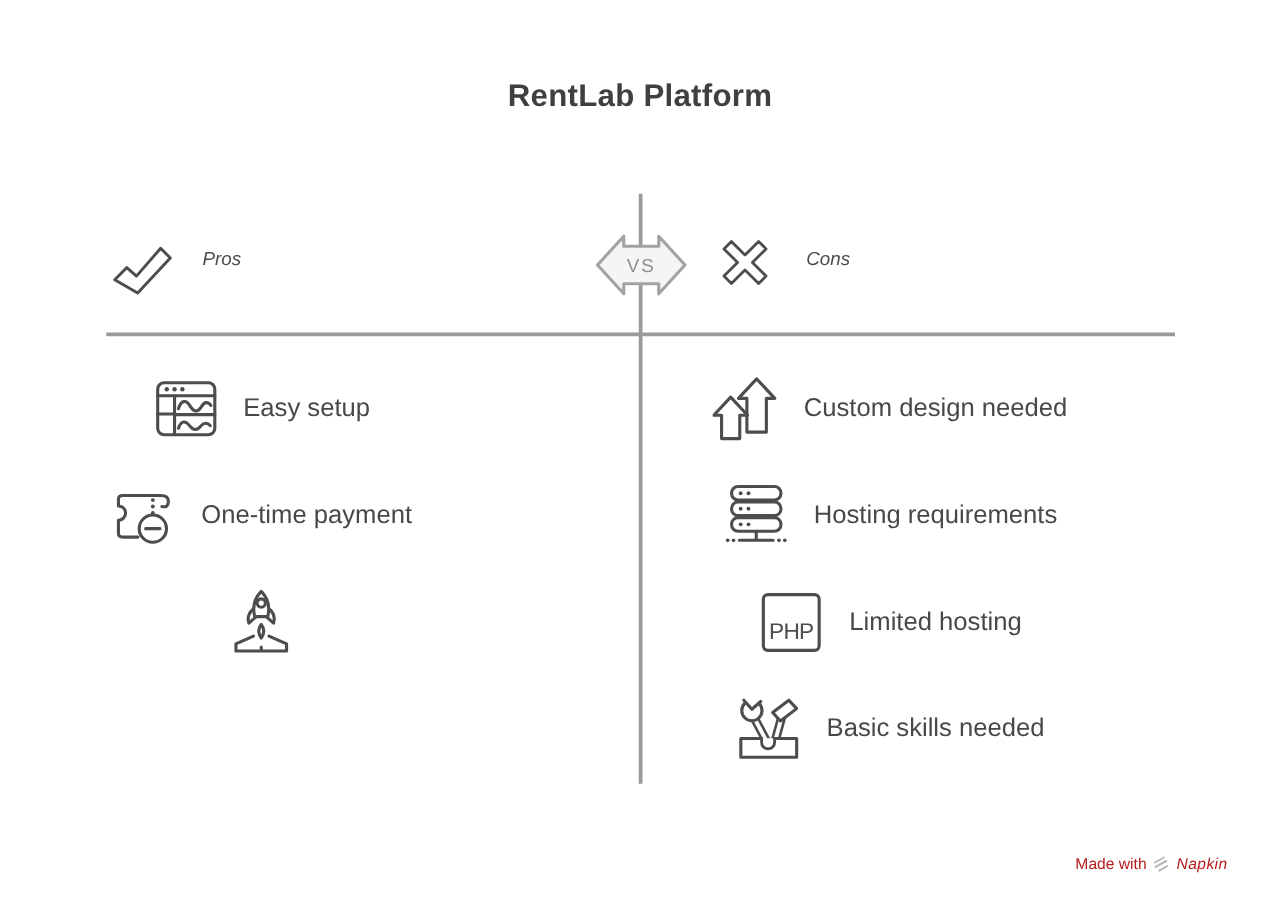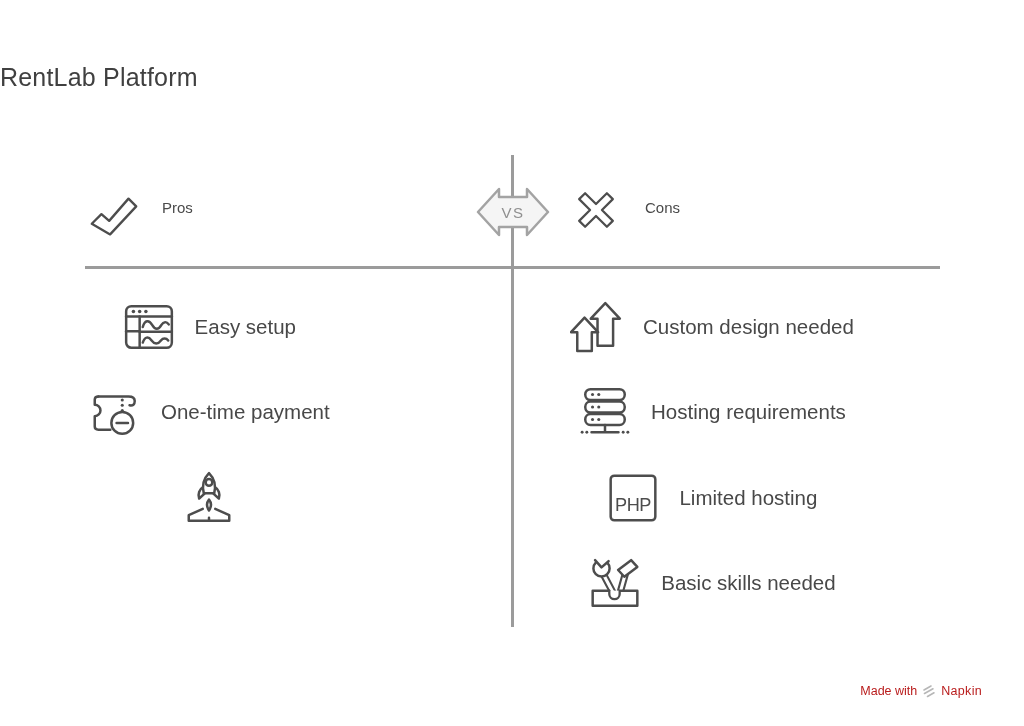--- a/index.html
+++ b/index.html
@@ -3,51 +3,51 @@
 <meta charset="utf-8">
 <style>
   html,body { margin:0; padding:0; }
   body {
     width:1024px; height:726px; position:relative; overflow:hidden;
     background:#ffffff; font-family:"Liberation Sans", sans-serif;
   }
   .abs { position:absolute; }
 
   .title {
-    left:0; right:0; top:63px; text-align:left;
-    font-size:25px; font-weight:normal; color:#404040; letter-spacing:.2px;
+    left:0; right:0; top:63px; text-align:center;
+    font-size:25px; font-weight:bold; color:#404040; letter-spacing:.2px;
   }
 
   .v-line { left:511px; top:155px; width:2.5px; height:472px; background:#9b9b9b; }
   .h-line { left:85px; top:266px; width:855px; height:3px; background:#9b9b9b; }
 
   .vs-badge { left:474px; top:182px; width:78px; height:60px; }
   .vs-text {
     font-size:15px; letter-spacing:1.5px; fill:#8f8f8f; font-weight:500;
     font-family:"Liberation Sans", sans-serif;
   }
 
-  .col-header { display:flex; align-items:center; }
+  .col-header { display:flex; align-items:center;font-style:italic; }
   .pros-header { left:85px;  top:188px; height:58px; gap:19px; }
   .cons-header { left:568px; top:182px; height:56px; gap:21px; }
   .header-label { font-size:15px; color:#4a4a4a; position:relative; }
   .pros-header .header-label { top:-10px; }
   .cons-header .header-label { top:-3px; }
 
   .list { display:flex; flex-direction:column;align-items:center; }
   .pros-list { left:88px;  top:284px; }
   .cons-list { left:570px; top:284px; }
   .row { height:85.5px; display:flex; align-items:center; gap:19px; }
   .row-label { font-size:20.5px; color:#484848; }
 
   .footer {
     top:684px; right:42px; display:flex; align-items:center; gap:5px;
     font-size:12.5px; color:#b91c1c;
   }
-  .footer .brand { letter-spacing:.3px; }
+  .footer .brand { letter-spacing:.3px;font-style:italic; }
 
   svg { display:block; }
   .ic { stroke:#4d4d4d; stroke-width:2.4; fill:none; stroke-linecap:round; stroke-linejoin:round; }
   .icf { stroke:#4d4d4d; stroke-width:2.4; fill:#ffffff; stroke-linecap:round; stroke-linejoin:round; }
   .dot { fill:#4d4d4d; stroke:none; }
 </style>
 </head>
 <body>
 
 <div class="abs title">RentLab Platform</div>

